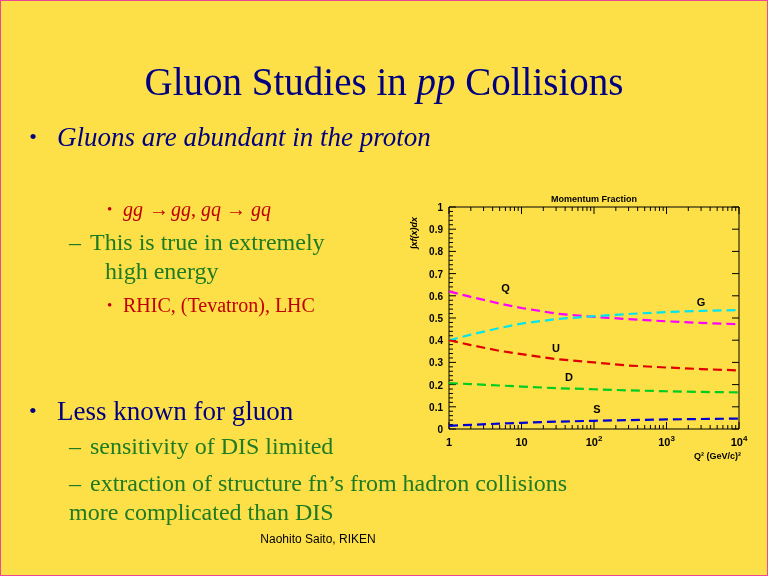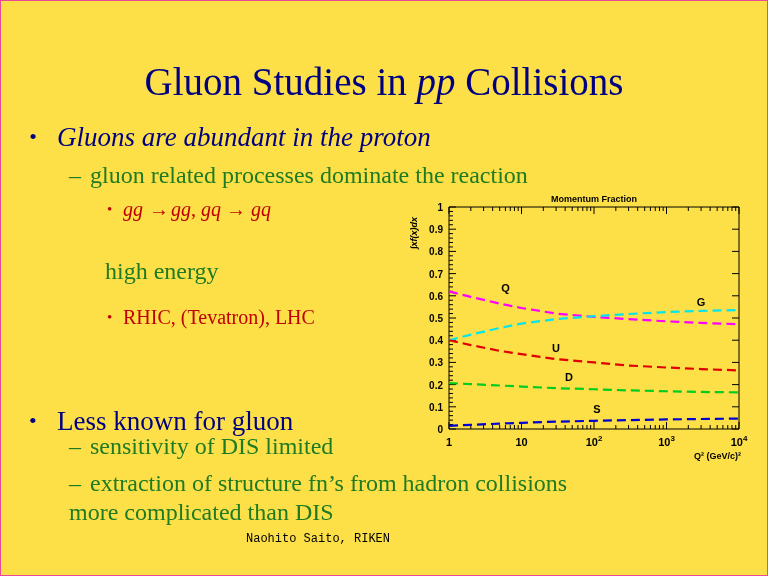--- a/index.html
+++ b/index.html
@@ -92,21 +92,21 @@
 
   
   #footer {
     position: absolute;
     left: 0;
     top: 531px;
     width: 634px;
     text-align: center;
     font-size: 12px;
     color: #000000;
-    font-family: Liberation Mono, monospace;
+    font-family: Liberation Sans, sans-serif;
   }
 
   
   #chart {
     position: absolute;
     left: 402px;
     top: 190px;
     width: 364px;
     height: 272px;
   }
@@ -118,35 +118,35 @@
 <div id="slide">
 
   <div id="title">
     <span>Gluon Studies in </span><span class="ital">pp</span><span> Collisions</span>
   </div>
 
   <div class="lvl1" style="left:28px; top:120px;font-style:italic;">
     <span class="b">•</span><span>Gluons are abundant in the proton</span>
   </div>
 
-  <div class="lvl2" style="left:68px; top:160px;">
-    <span class="b">–</span><span>gluon related processes dominate the reaction</span>
-  </div>
 
   <div class="lvl3" style="left:106px; top:196px;">
     <span class="b">•</span><span class="ital">gg</span><span style="margin:0 2px 0 6px;">→</span><span class="ital">gg</span><span>,</span><span class="ital" style="margin-left:5px;">gq</span><span style="margin:0 5px;">→</span><span class="ital">gq</span>
   </div>
 
+  <div class="lvl2" style="left:68px; top:227px;">
+    <span class="b">–</span><span>This is true in extremely</span>
+  </div>
   <div class="cont2" style="left:89px; top:256px;">high energy</div>
 
-  <div class="lvl3" style="left:106px; top:304px;">
+  <div class="lvl3" style="left:106px; top:292px;">
     <span class="b">•</span><span>RHIC, (Tevatron), LHC</span>
   </div>
 
-  <div class="lvl1" style="left:28px; top:404px;">
+  <div class="lvl1" style="left:28px; top:394px;">
     <span class="b">•</span><span>Less known for gluon</span>
   </div>
 
   <div class="lvl2 wrap" style="left:68px; top:468px; width:520px;">
     <span class="b">–</span><span>extraction of structure fn’s from hadron collisions more complicated than DIS</span>
   </div>
 
   <div class="lvl2" style="left:68px; top:431px;">
     <span class="b">–</span><span>sensitivity of DIS limited</span>
   </div>

